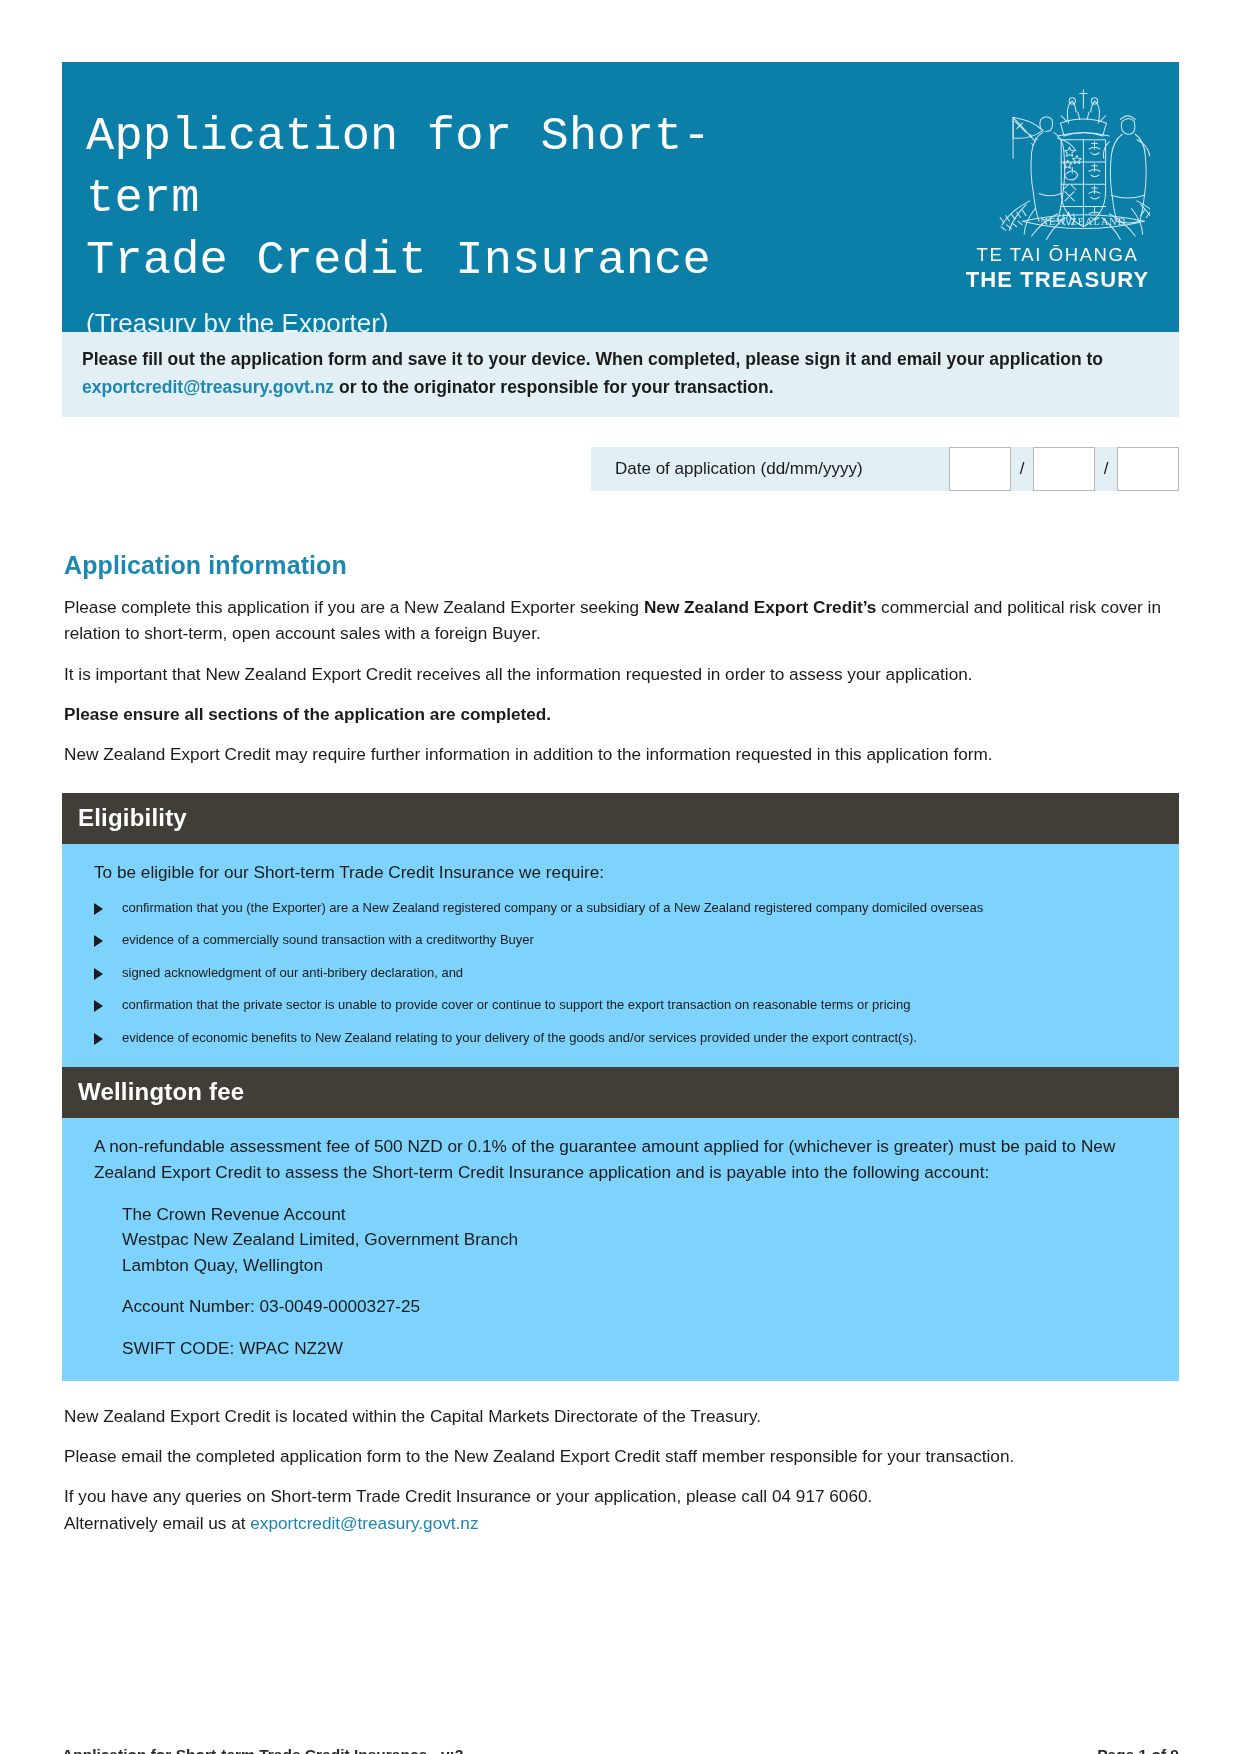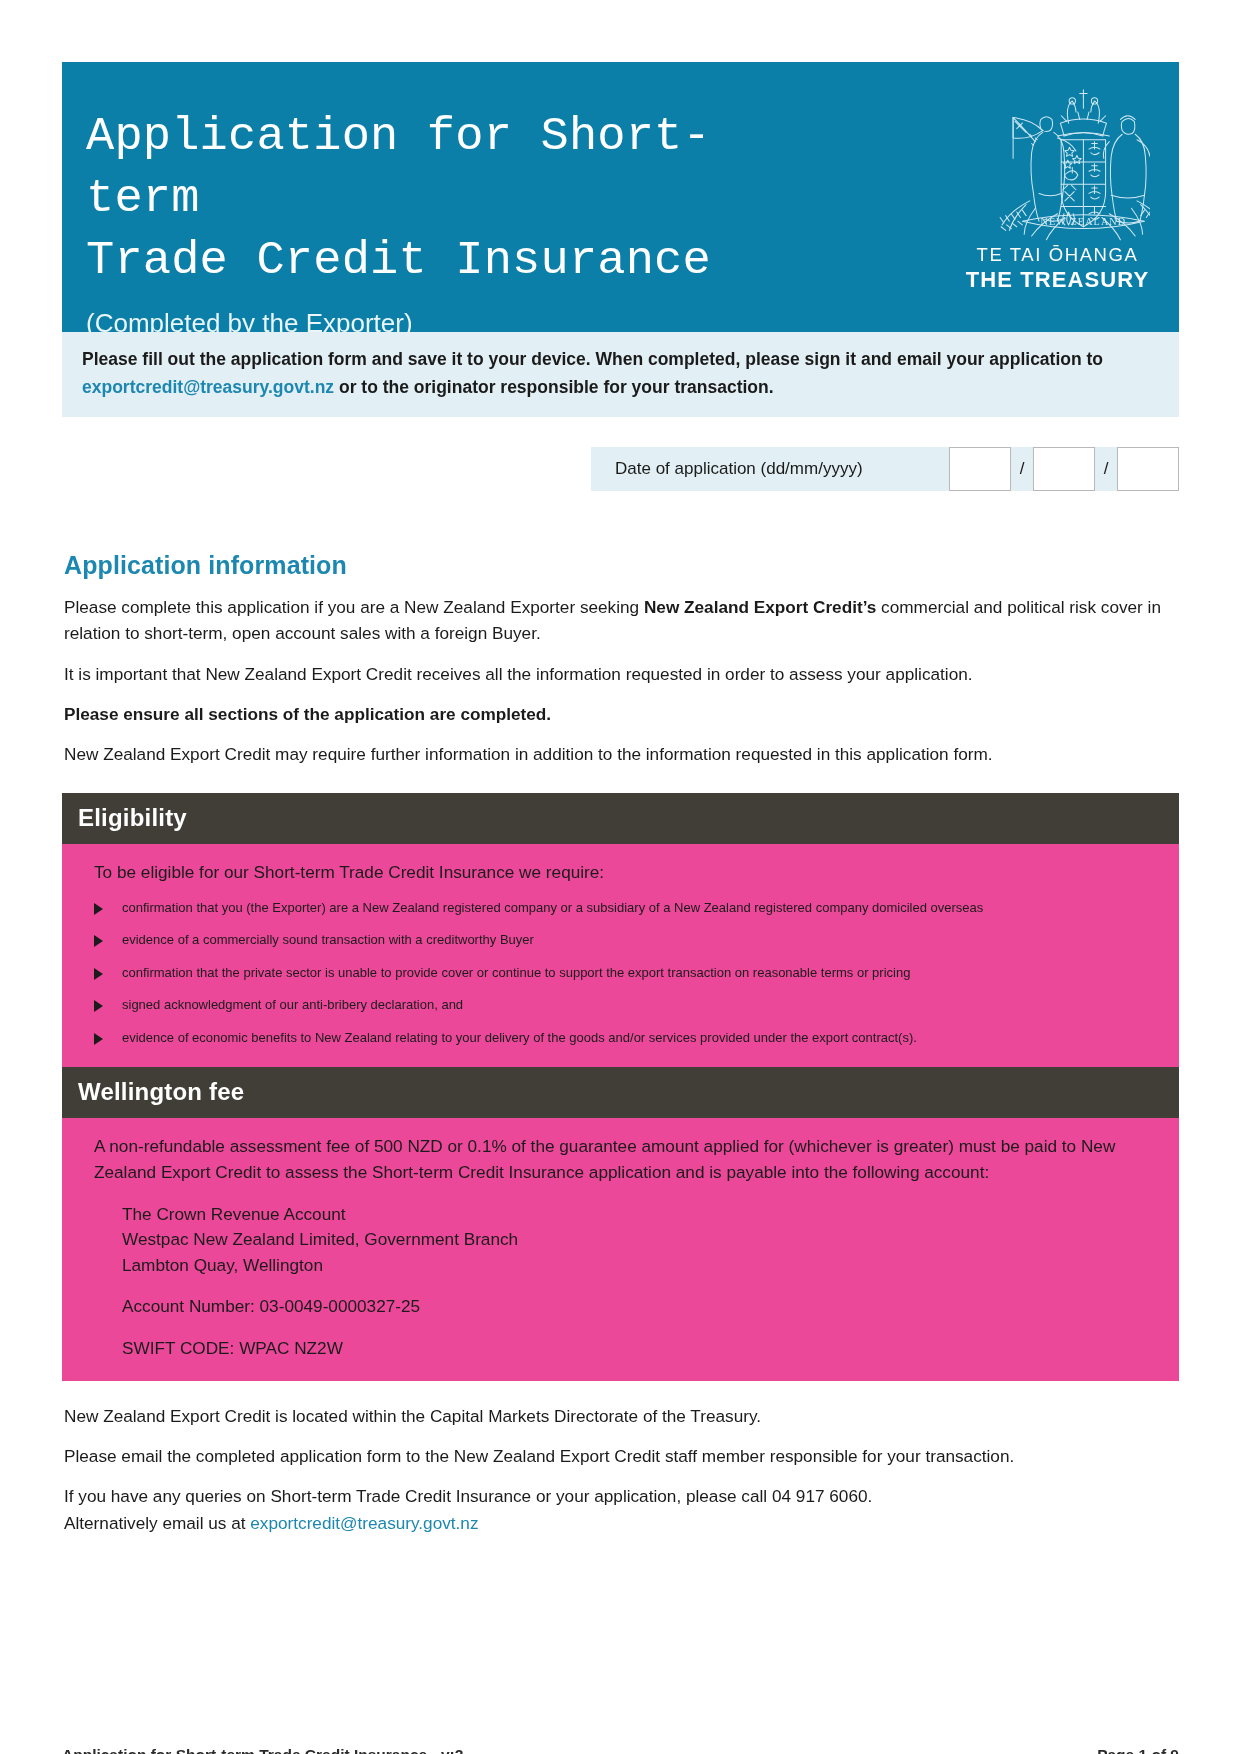--- a/index.html
+++ b/index.html
@@ -156,21 +156,21 @@
   
   .section-bar {
     background: #403e36;
     color: #ffffff;
     font-size: 24px;
     font-weight: bold;
     padding: 11px 0 12px 16px;
     letter-spacing: 0.2px;
   }
   .panel {
-    background: #ec4899;
+    background: #7dd3fc;
     padding: 16px 22px 20px 22px;
   }
   .panel .intro {
     font-size: 17.2px;
     line-height: 1.5;
     margin: 0 0 12px 0;
     padding-left: 10px;
   }
   .bullets {
     list-style: none;
@@ -242,21 +242,21 @@
 </head>
 <body>
 
 <div class="page">
 
   <div class="masthead">
     <div class="masthead-title">
       <span>Application for Short-term</span>
       <span class="l2">Trade Credit Insurance</span>
     </div>
-    <div class="masthead-sub">(Completed by the Exporter)</div>
+    <div class="masthead-sub">(Treasury by the Exporter)</div>
 
     <div class="logo-block">
       <svg class="crest" viewBox="0 0 200 172" aria-hidden="true">
         <g fill="none" stroke="#cfe8f3" stroke-width="1.1" stroke-linecap="round" stroke-linejoin="round">
 
           <path d="M128 16 l0 -8 M124 12 l8 0"></path>
           <path d="M112 44 q-4 -18 4 -24 q4 6 4 12 M128 28 q0 -10 0 -14 q0 4 0 14 M144 44 q4 -18 -4 -24 q-4 6 -4 12"></path>
           <ellipse cx="116" cy="20" rx="3.4" ry="3.4"></ellipse>
           <ellipse cx="140" cy="20" rx="3.4" ry="3.4"></ellipse>
           <path d="M103 44 q25 -9 50 0 q-3 9 -4 14 q-21 -7 -42 0 q-1 -5 -4 -14 z"></path>
@@ -346,22 +346,22 @@
     <p>New Zealand Export Credit may require further information in addition to the information requested in this application form.</p>
   </div>
 
   <div class="eligibility-wrap">
     <div class="section-bar">Eligibility</div>
     <div class="panel">
       <p class="intro">To be eligible for our Short-term Trade Credit Insurance we require:</p>
       <ul class="bullets">
         <li><span class="tri"></span><span>confirmation that you (the Exporter) are a New Zealand registered company or a subsidiary of a New Zealand registered company domiciled overseas</span></li>
         <li><span class="tri"></span><span>evidence of a commercially sound transaction with a creditworthy Buyer</span></li>
+        <li><span class="tri"></span><span>signed acknowledgment of our anti-bribery declaration, and</span></li>
         <li><span class="tri"></span><span>confirmation that the private sector is unable to provide cover or continue to support the export transaction on reasonable terms or pricing</span></li>
-        <li><span class="tri"></span><span>signed acknowledgment of our anti-bribery declaration, and</span></li>
         <li><span class="tri"></span><span>evidence of economic benefits to New Zealand relating to your delivery of the goods and/or services provided under the export contract(s).</span></li>
       </ul>
     </div>
   </div>
 
   <div class="fee-wrap">
     <div class="section-bar">Wellington fee</div>
     <div class="panel">
       <p class="fee-para">A non-refundable assessment fee of 500 NZD or 0.1% of the guarantee amount applied for (whichever is greater) must be paid to New Zealand Export Credit to assess the Short-term Credit Insurance application and is payable into the following account:</p>
       <div class="bank-lines">

